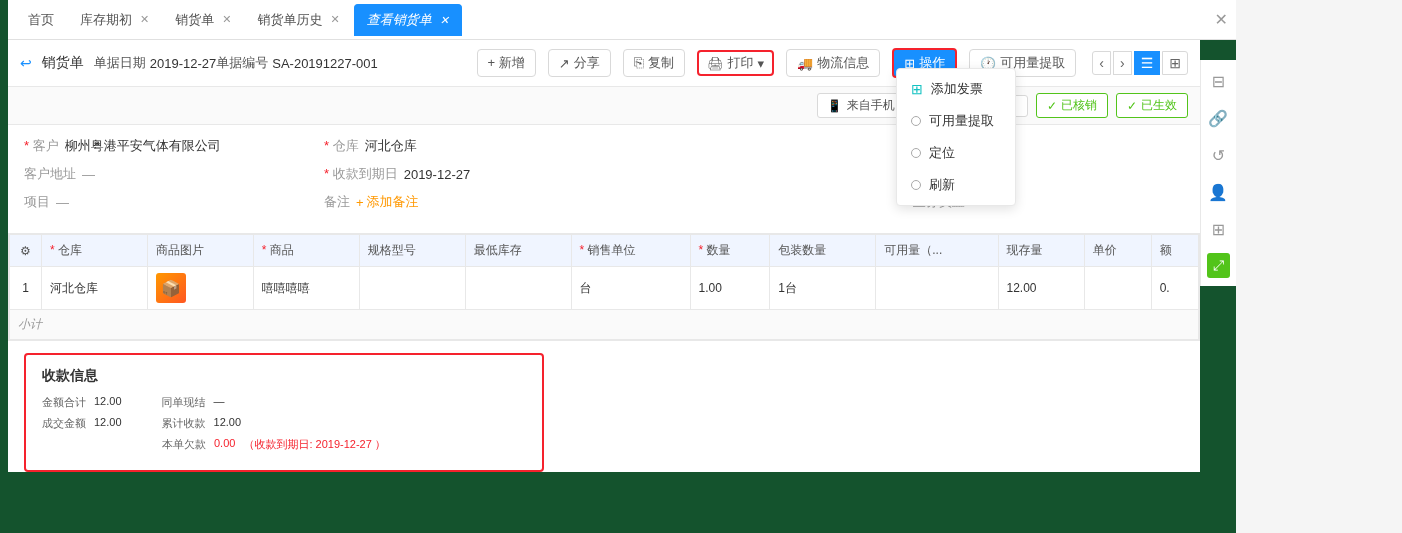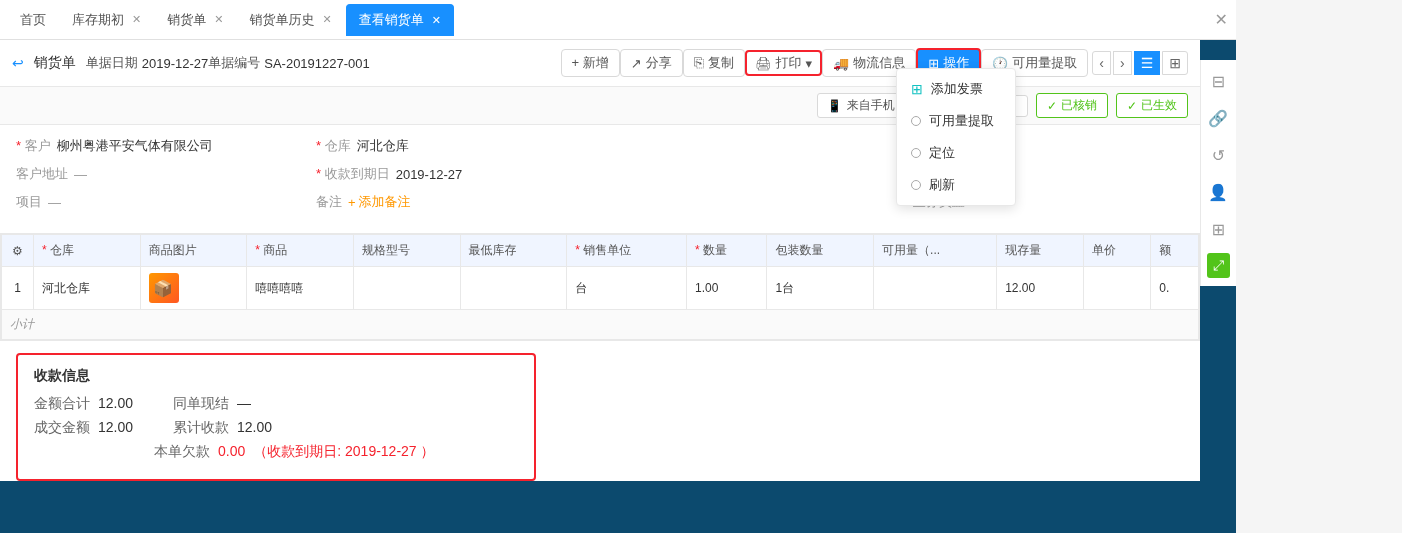--- a/index.html
+++ b/index.html
@@ -25,21 +25,21 @@
     .toolbar {
       display: flex; align-items: center; padding: 8px 12px; border-bottom: 1px solid #e8e8e8;
       background: #fff; gap: 8px;
     }
     .doc-title-area { display: flex; align-items: center; gap: 10px; margin-right: auto; }
     .doc-icon { color: #1890ff; font-size: 14px; }
     .doc-title { font-size: 14px; font-weight: 500; color: #333; }
     .doc-meta { display: flex; align-items: center; gap: 0; font-size: 13px; color: #555; }
     .doc-meta-item { display: flex; align-items: center; gap: 4px; }
 
-    .toolbar-actions { display: flex; align-items: center; gap: 0; }
+    .toolbar-actions { display: flex; align-items: center; gap: 12px; }
     .btn {
       display: flex; align-items: center; gap: 4px; padding: 4px 10px;
       border: 1px solid #d9d9d9; border-radius: 4px; background: #fff;
       cursor: pointer; font-size: 13px; color: #555; white-space: nowrap;
     }
 
     
     .status-bar {
       display: flex; align-items: center; padding: 6px 12px; background: #fafafa;
       border-bottom: 1px solid #e8e8e8; gap: 8px; justify-content: flex-end;
@@ -70,21 +70,21 @@
     tr.subtotal { background: #fafafa; font-style: italic; }
     .col-settings { width: 32px; text-align: center; }
 
     
     .bottom-info {
       margin: 12px 16px; border: 2px solid #f5222d; border-radius: 4px;
       padding: 12px 16px; background: #fff; max-width: 520px;
     }
     .bottom-title { font-size: 14px; font-weight: bold; margin-bottom: 10px; }
     .info-row { display: flex; gap: 40px; margin-bottom: 6px; }
-    .info-item { display: flex; gap: 8px; font-size: 14px; }
+    .info-item { display: flex; gap: 8px; font-size: 11px; }
     .info-label { color: #666; }
     .info-value { color: #333; }
     .info-value.red { color: #f5222d; }
     .dropdown-menu {
       position: absolute; top: 68px; right: 220px; background: #fff;
       border: 1px solid #e8e8e8; border-radius: 4px; box-shadow: 0 3px 12px rgba(0,0,0,0.12);
       z-index: 200; min-width: 120px; padding: 4px 0;
     }
     .dropdown-item {
       display: flex; align-items: center; gap: 8px; padding: 7px 14px;
@@ -102,21 +102,21 @@
 
     
     .right-sidebar {
       position: absolute; right: 0; top: 60px; width: 36px; background: #fff;
       border-left: 1px solid #e8e8e8; display: flex; flex-direction: column;
       align-items: center; padding: 8px 0; gap: 10px;
     }
     .sidebar-icon { font-size: 16px; color: #999; cursor: pointer; padding: 4px; }
     .sidebar-icon.active-green { background: #52c41a; color: #fff; border-radius: 3px; padding: 4px 6px; font-size: 14px; }
 
-    .page-container { position: relative; width: 1236px; min-height: 533px; background: #0c4a6e; overflow: hidden; }
+    .page-container { position: relative; width: 1236px; min-height: 533px; background: #14532d; overflow: hidden; padding-left: 8px; }
 
     .view-toggle { display: flex; align-items: center; gap: 2px; margin-left: 4px; }
     .view-btn { padding: 3px 6px; border: 1px solid #d9d9d9; cursor: pointer; background: #fff; font-size: 14px; color: #666; }
     .view-btn:first-child { border-radius: 3px 0 0 3px; }
     .view-btn:last-child { border-radius: 0 3px 3px 0; }
     .view-btn.active { background: #1890ff; color: #fff; border-color: #1890ff; }
   </style>
 </head>
 <body>
 
@@ -131,21 +131,21 @@
       <span class="tab-close">✕</span>
     </div>
     <div class="tab">
       <span>销货单</span>
       <span class="tab-close">✕</span>
     </div>
     <div class="tab">
       <span>销货单历史</span>
       <span class="tab-close">✕</span>
     </div>
-    <div class="tab active" style="background:#1890ff; color:#fff; border-color:#1890ff;">
+    <div class="tab active" style="background:#1890ff; color:#fff; border-color:#1890ff;font-style:italic;">
       <span>查看销货单</span>
       <span class="tab-close" style="color:#fff;">✕</span>
     </div>
     <span class="tab-bar-close">✕</span>
   </div>
 
   <div class="main" style="margin-right:36px;">
 
     <div class="toolbar">
 

